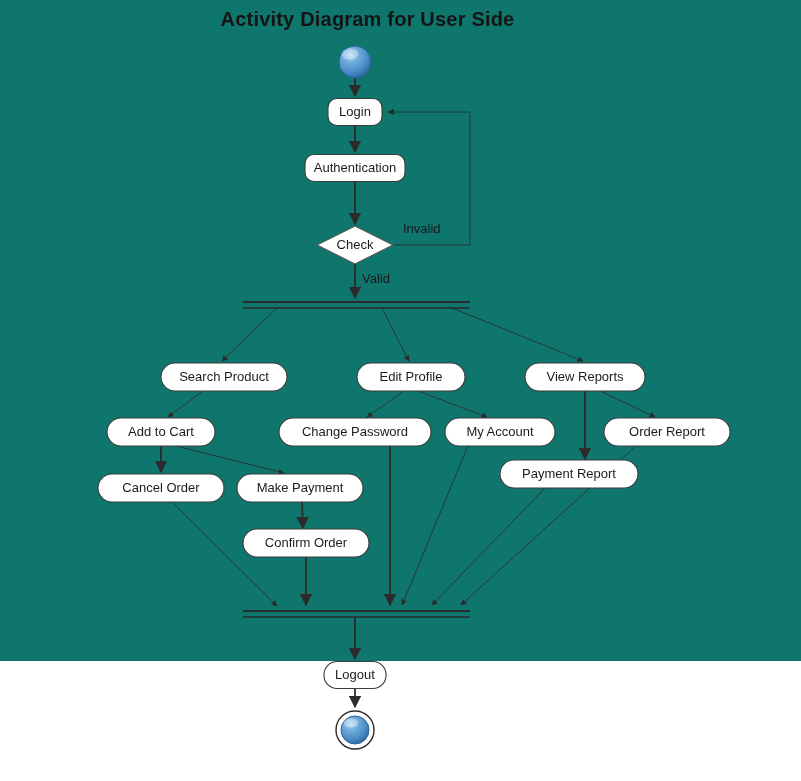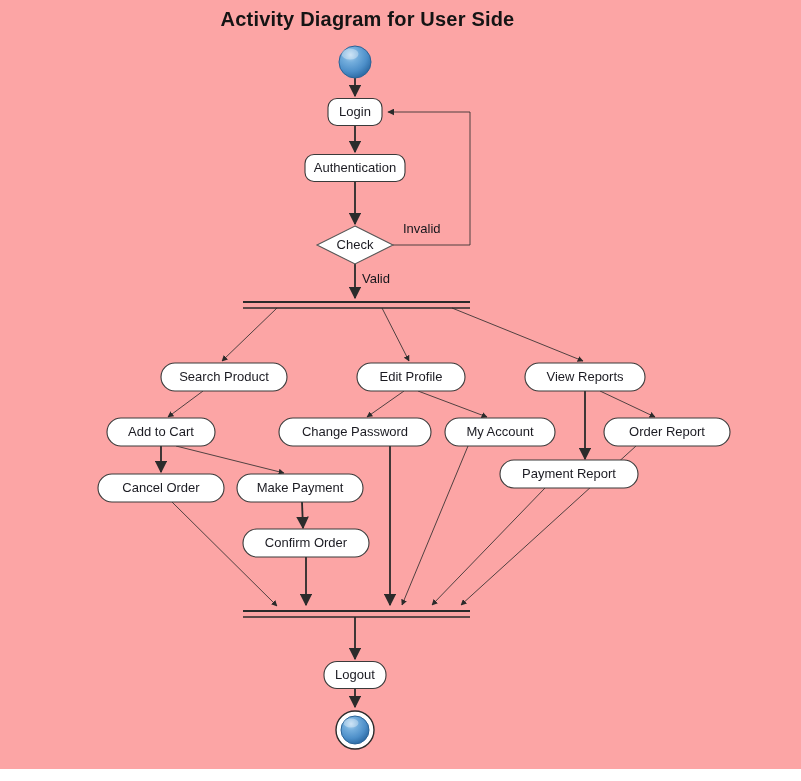--- a/index.html
+++ b/index.html
@@ -10,22 +10,22 @@
   }
   body {
     width: 801px;
     height: 781px;
     font-family: "Liberation Sans", sans-serif;
     overflow: hidden;
   }
   #canvas {
     position: relative;
     width: 801px;
-    height: 769px;
-    background: #fca5a5;
+    height: 661px;
+    background: #0f766e;
   }
   #diagram-title {
     position: absolute;
     left: 0;
     top: 8px;
     width: 735px;
     text-align: center;
     font-family: "Liberation Sans", sans-serif;
     font-size: 20px;
     font-weight: bold;

